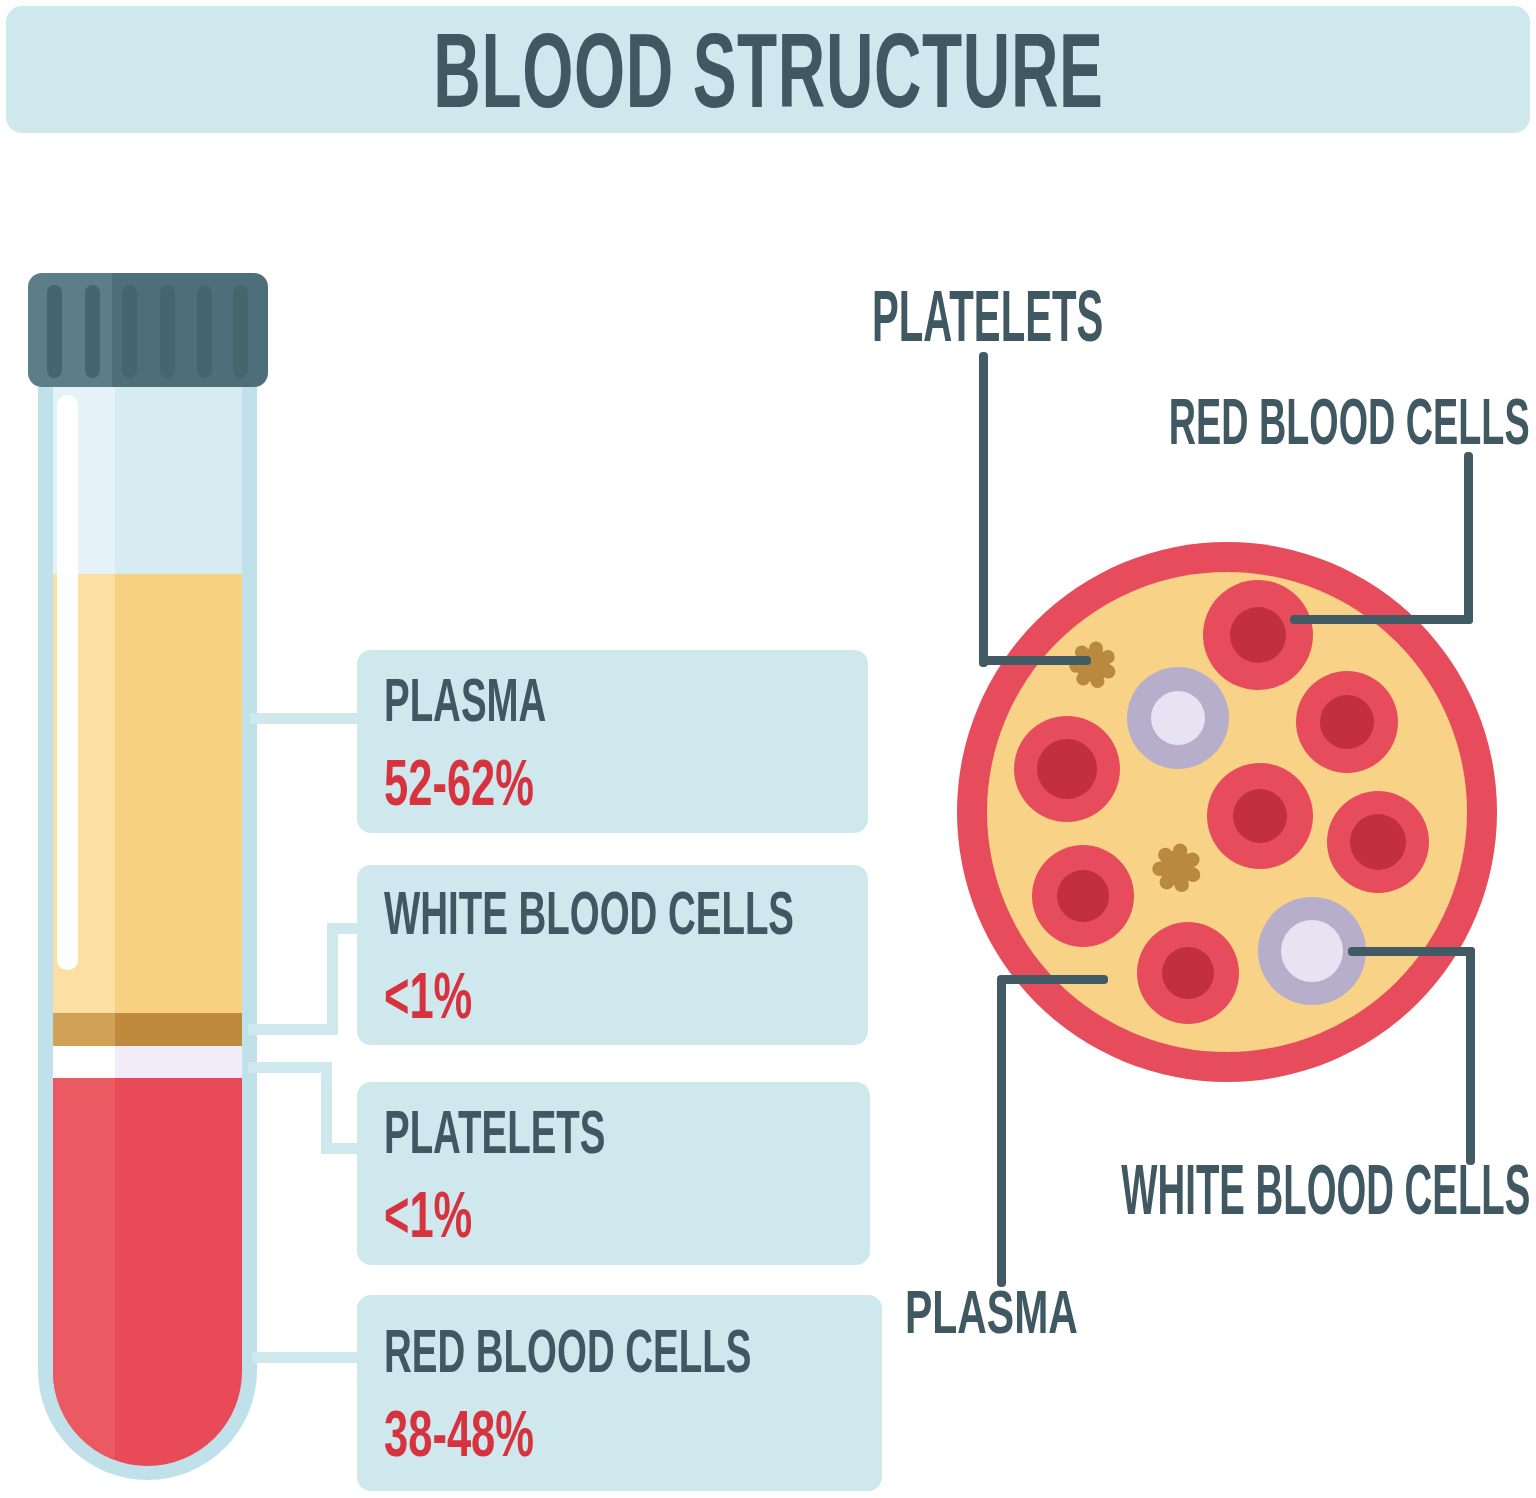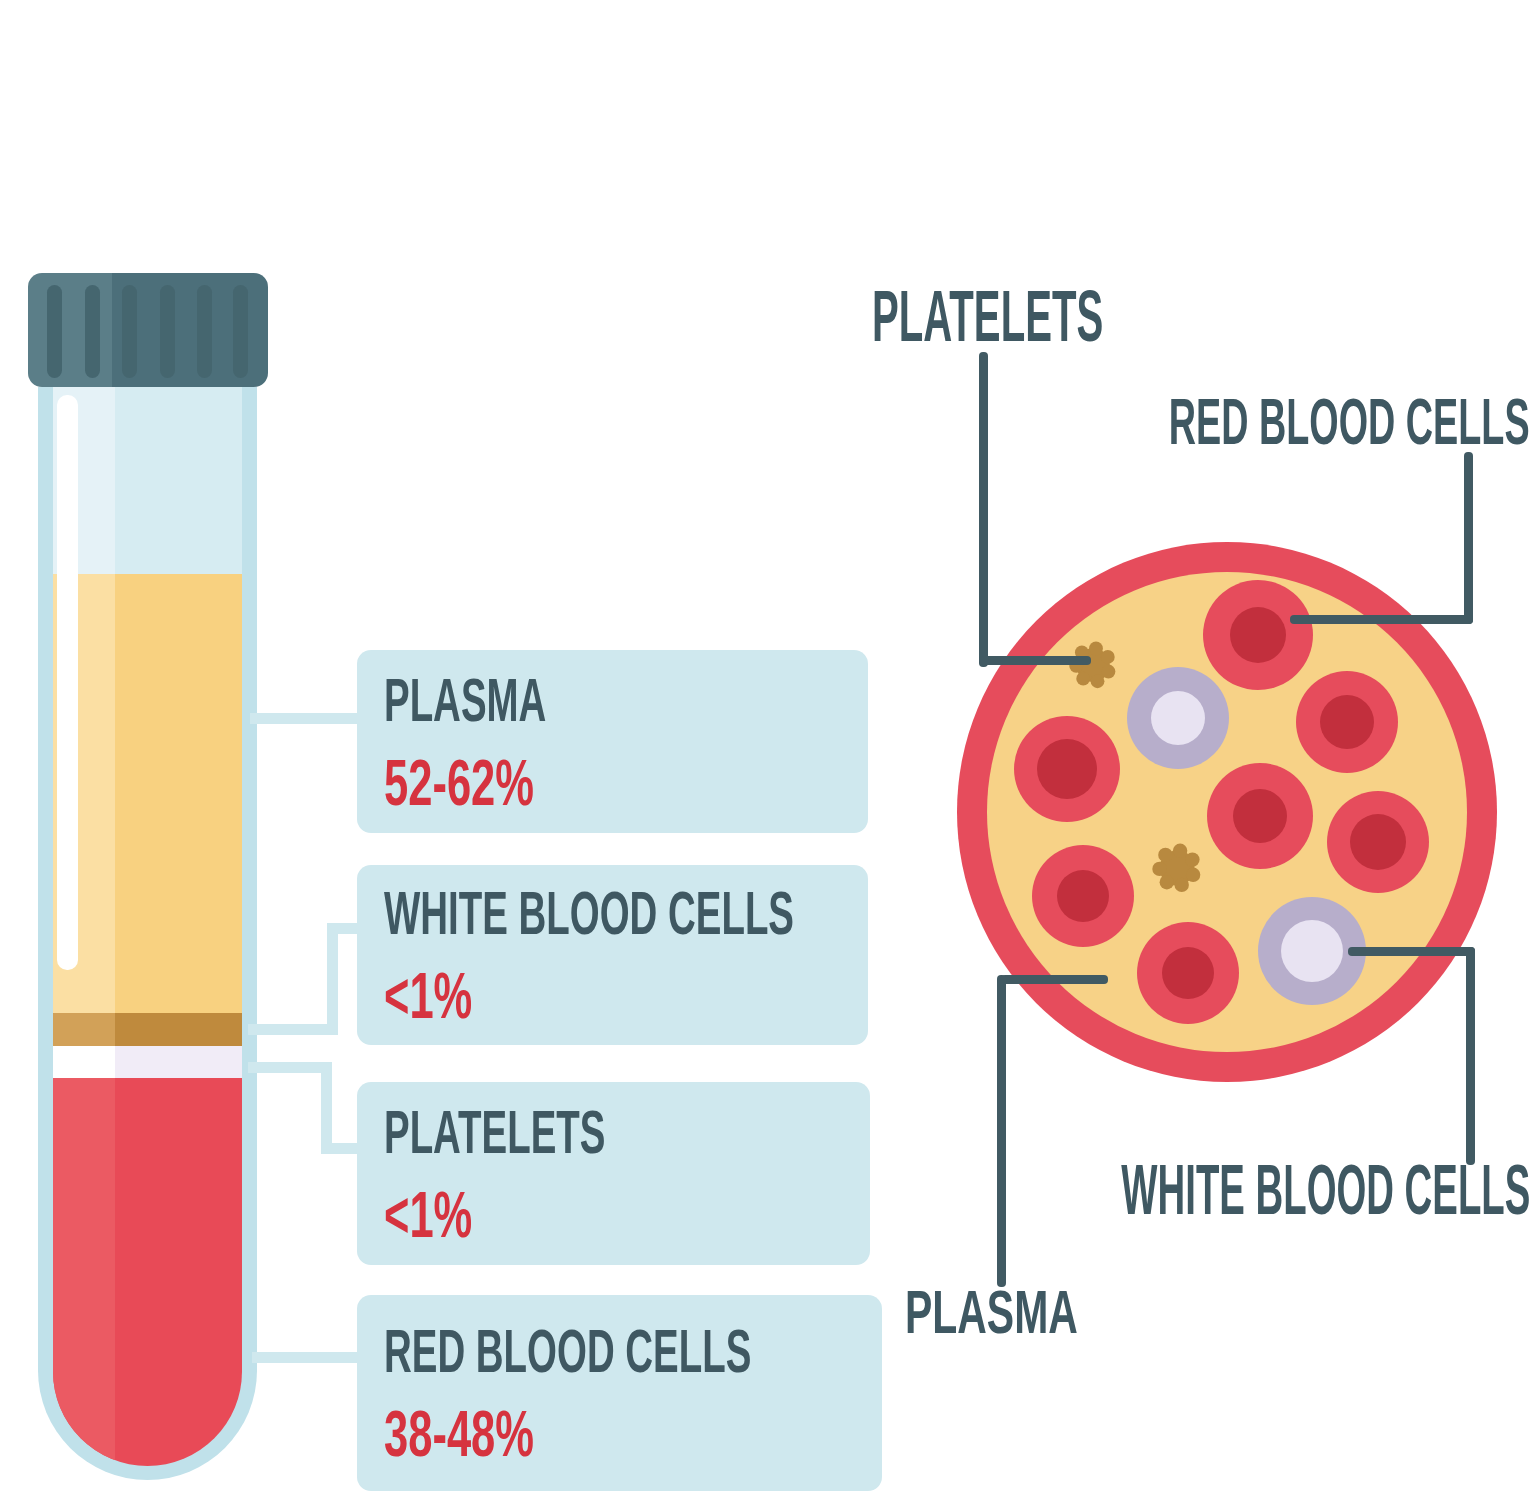--- a/index.html
+++ b/index.html
@@ -31,20 +31,23 @@
   
   .circ{position:absolute;border-radius:50%;}
   .leader{background:#415a63;border-radius:4px;}
   .rlabel{color:#3f5862;}
 </style>
 </head>
 <body>
 
 <div class="canvas">
 
+  <div class="abs banner">
+    <span class="ct title">BLOOD STRUCTURE</span>
+  </div>
 
   <div class="abs glass"></div>
   <div class="abs inner-tube" id="tube-layers">
       <div class="layer" style="top: 691px; height: 388px; background: rgb(232, 74, 87);">
         <div class="band" style="background: rgb(235, 90, 99);"></div>
       </div>
       <div class="layer" style="top: 659px; height: 32px; background: rgb(241, 236, 247);">
         <div class="band" style="background: rgb(255, 255, 255);"></div>
       </div>
       <div class="layer" style="top: 626px; height: 33px; background: rgb(191, 138, 61);">

